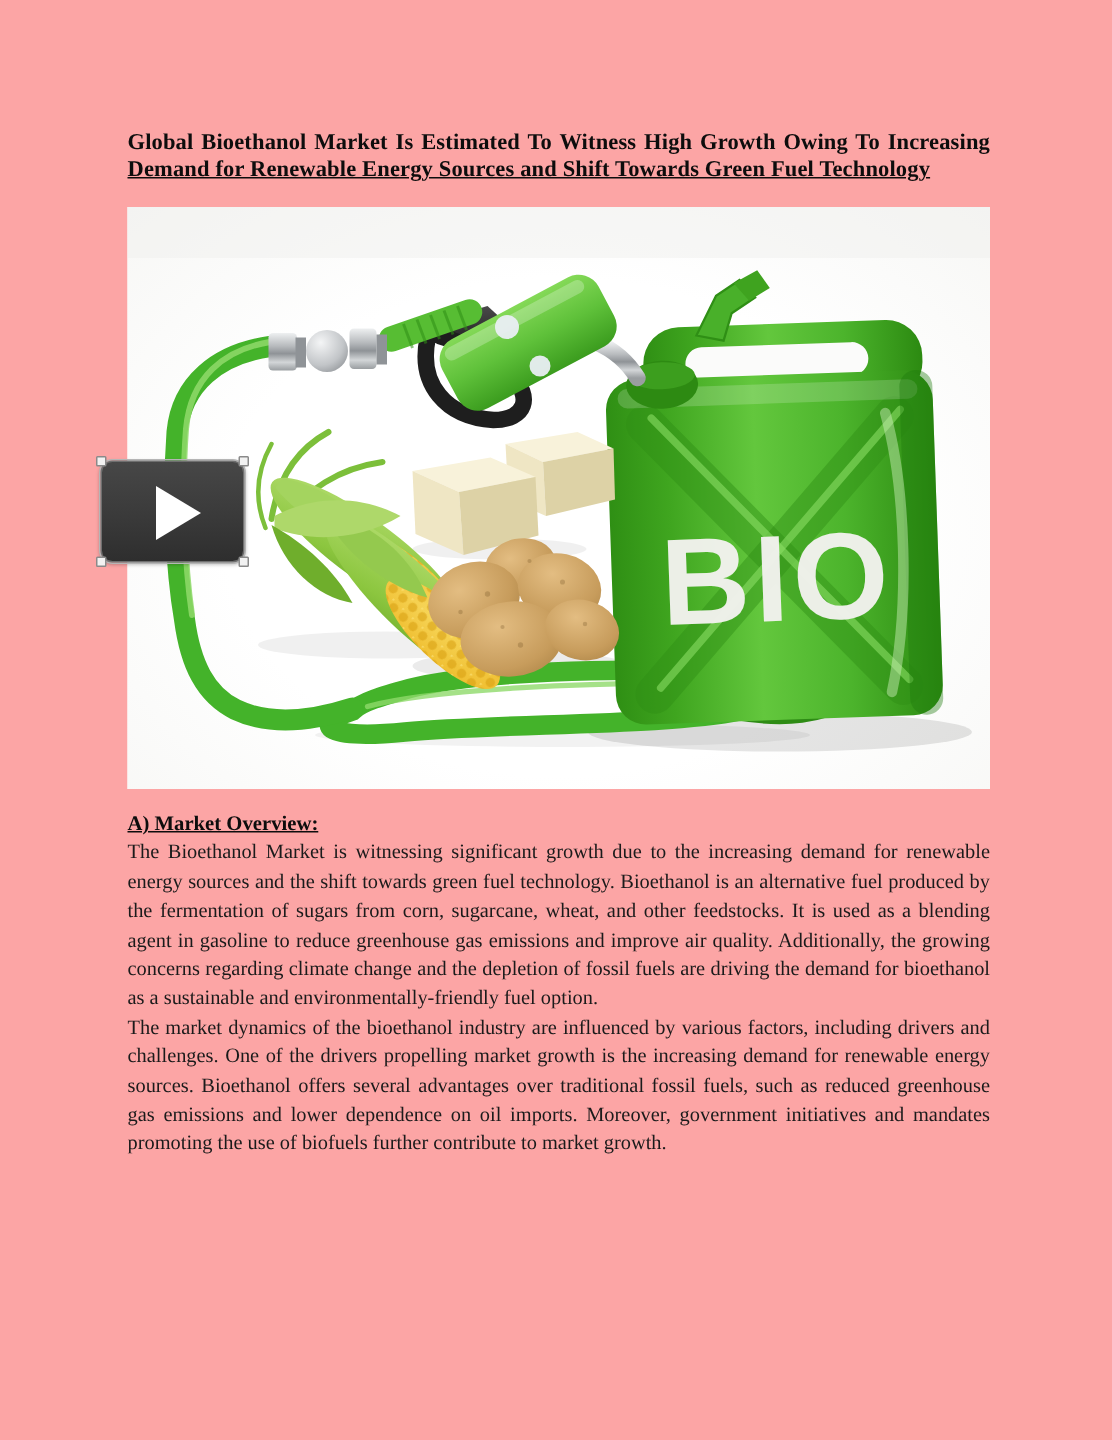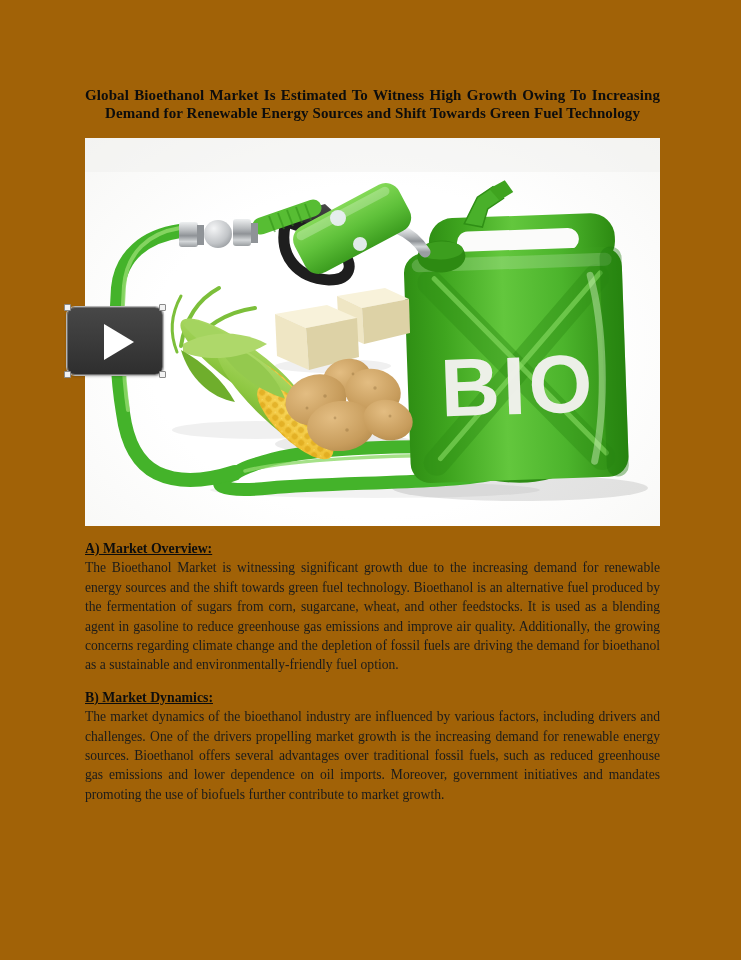--- a/index.html
+++ b/index.html
@@ -1,34 +1,34 @@
 <!DOCTYPE html>
 <html style="--can-green: #4cb42c; --hose-green: #44b32a; --nozzle-green: #5fc13a; --corn-yellow: #f0c033; --husk-green: #8cc63f; --potato-brown: #c79c5c; --tofu-cream: #efe6c4; --bio-text: #f2f2ee; --play-button-bg: #3b3b3b; --play-icon: #ffffff;"><head>
 <meta charset="utf-8">
 <style>
   html,body{margin:0;padding:0;background:#ffffff;}
   .page{
     position:relative;
     width:741px;height:960px;
-    background:#a16207;
+    background:#fca5a5;
     font-family:"Liberation Serif", serif;
     color:#1b1b1b;
     overflow:hidden;
   }
   .content{position:absolute;left:85px;top:0;width:575px;}
   .title{
     margin-top:86px;
     font-weight:bold;
     font-size:15px;
     line-height:18px;
     color:#0d0d0d;
     letter-spacing:0.1px;
   }
   .title .line1{text-align:justify;text-align-last:justify;}
-  .title .line2{text-align:center;}
+  .title .line2{text-align:left;text-decoration:underline;}
   figure.hero{
     margin:16px 0 0 0;
     position:relative;
     width:575px;height:388px;
     background:
       radial-gradient(ellipse at 50% 55%, #ffffff 55%, #f7f7f5 100%),
       #fdfdfc;
   }
   figure.hero svg{display:block;}
   .play-btn{
@@ -271,17 +271,16 @@
         <span class="handle tr"></span>
         <span class="handle bl"></span>
         <span class="handle br"></span>
       </button>
     </figure>
 
 
     <h2 class="section-heading">A) Market Overview:</h2>
     <p class="body-text section-body">The Bioethanol Market is witnessing significant growth due to the increasing demand for renewable energy sources and the shift towards green fuel technology. Bioethanol is an alternative fuel produced by the fermentation of sugars from corn, sugarcane, wheat, and other feedstocks. It is used as a blending agent in gasoline to reduce greenhouse gas emissions and improve air quality. Additionally, the growing concerns regarding climate change and the depletion of fossil fuels are driving the demand for bioethanol as a sustainable and environmentally-friendly fuel option.</p>
 
-    <h2 class="section-heading">B) Market Dynamics:</h2>
     <p class="body-text section-body">The market dynamics of the bioethanol industry are influenced by various factors, including drivers and challenges. One of the drivers propelling market growth is the increasing demand for renewable energy sources. Bioethanol offers several advantages over traditional fossil fuels, such as reduced greenhouse gas emissions and lower dependence on oil imports. Moreover, government initiatives and mandates promoting the use of biofuels further contribute to market growth.</p>
 
   </div>
 </div>
 
 </body></html>

